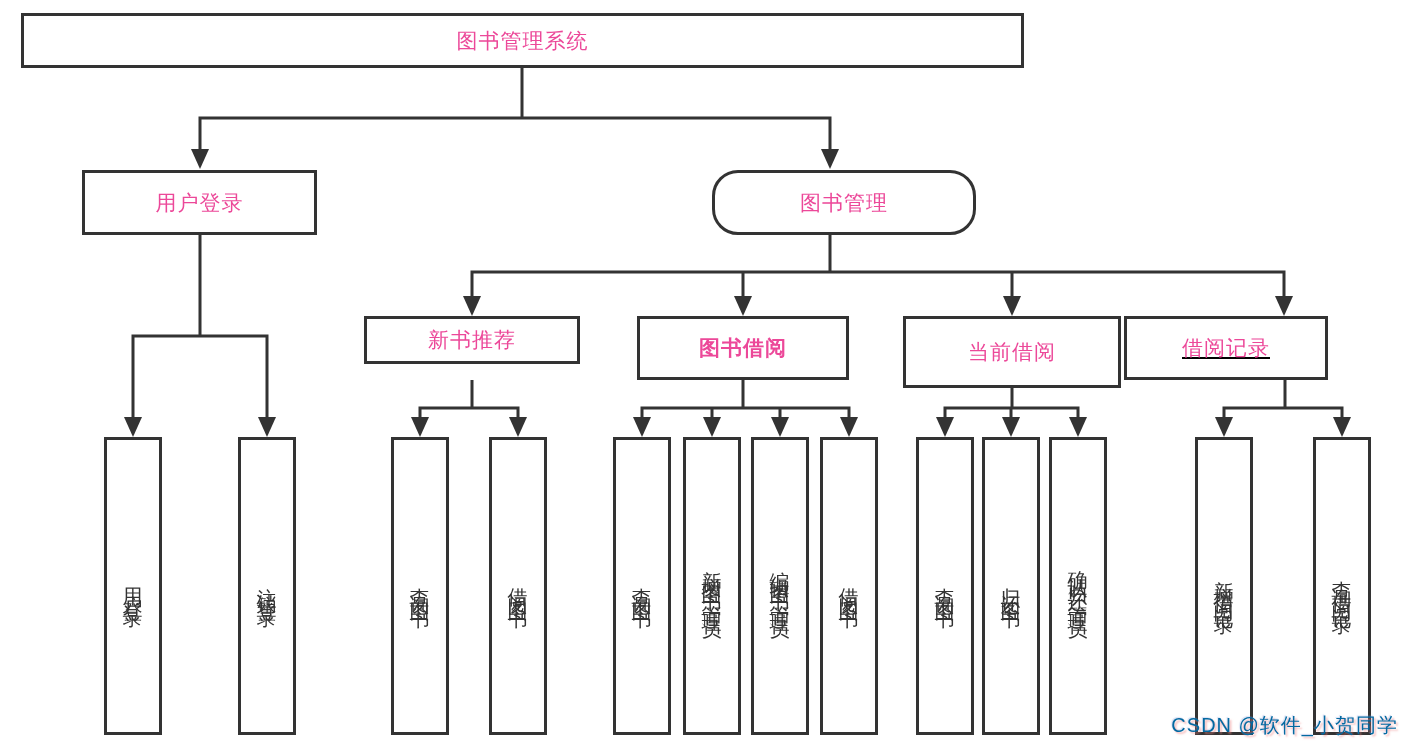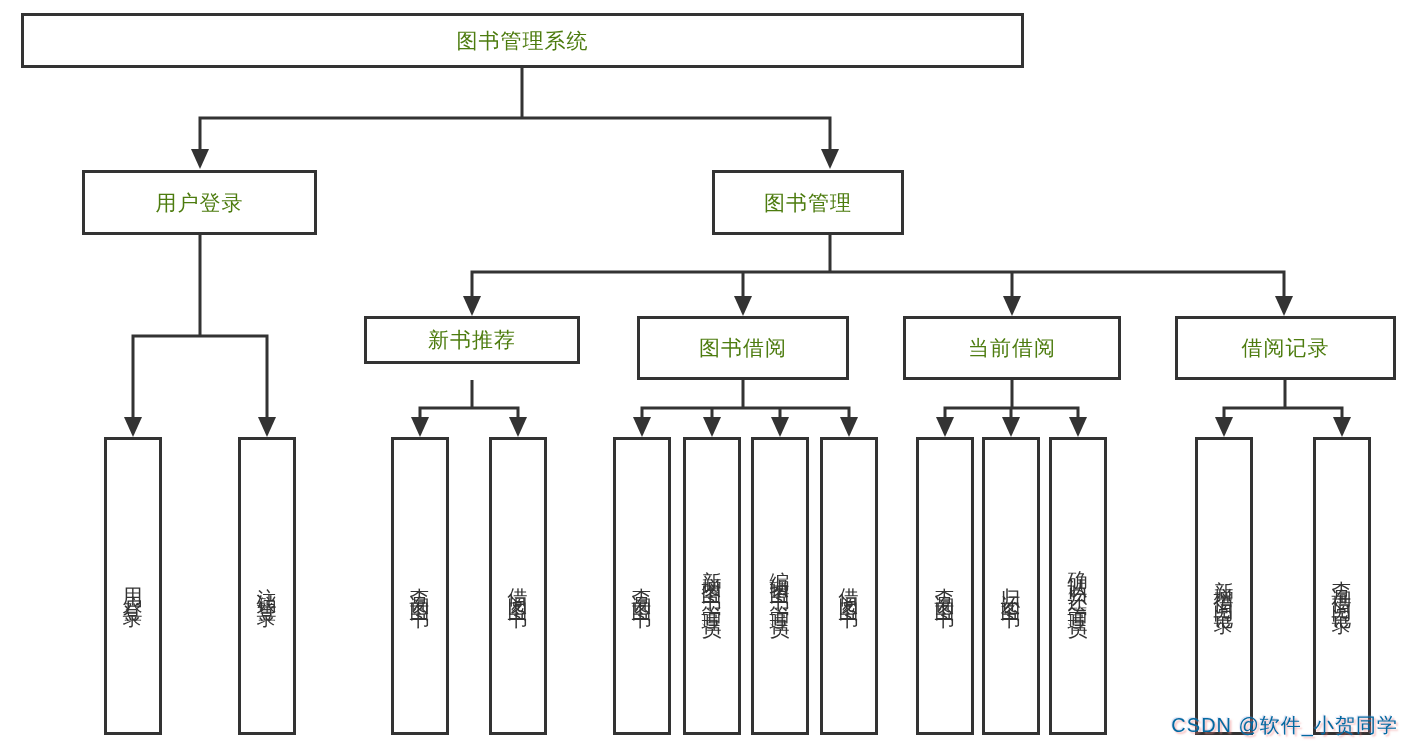--- a/index.html
+++ b/index.html
@@ -21,21 +21,21 @@
     position: absolute;
     background: #ffffff;
     border: 3px solid #333333;
     box-sizing: border-box;
     display: flex;
     align-items: center;
     justify-content: center;
     z-index: 1;
   }
   .node .lbl {
-    color: #4d7c0f;
+    color: #ec4899;
     font-size: 21px;
     letter-spacing: 1px;
     white-space: nowrap;
   }
   .vnode {
     position: absolute;
     top: 437px;
     width: 58px;
     height: 298px;
     background: #ffffff;
@@ -50,25 +50,25 @@
     writing-mode: vertical-rl;
     text-orientation: mixed;
     color: #333333;
     font-size: 20px;
     letter-spacing: 7px;
     line-height: 1;
   }
   
   #n-root   { left: 21px;  top: 13px;  width: 1003px; height: 55px; }
   #n-login  { left: 82px;  top: 170px; width: 235px;  height: 65px; }
-  #n-mgmt   { left: 712px; top: 170px; width: 192px;  height: 65px; }
+  #n-mgmt   { left: 712px; top: 170px; width: 264px;  height: 65px; border-radius: 26px; }
   #n-newrec { left: 364px; top: 316px; width: 216px;  height: 48px; }
-  #n-borrow { left: 637px; top: 316px; width: 212px;  height: 64px; }
-  #n-cur    { left: 903px; top: 316px; width: 218px;  height: 64px; }
-  #n-rec    { left: 1175px; top: 316px; width: 221px; height: 64px; }
+  #n-borrow { left: 637px; top: 316px; width: 212px;  height: 64px; font-weight: bold; }
+  #n-cur    { left: 903px; top: 316px; width: 218px;  height: 72px; }
+  #n-rec    { left: 1124px; top: 316px; width: 204px; height: 64px; text-decoration: underline; }
   
   #l1  { left: 104px; }
   #l2  { left: 238px; }
   #l3  { left: 391px; }
   #l4  { left: 489px; }
   #l5  { left: 613px; }
   #l6  { left: 683px; }
   #l7  { left: 751px; }
   #l8  { left: 820px; }
   #l9  { left: 916px; }

